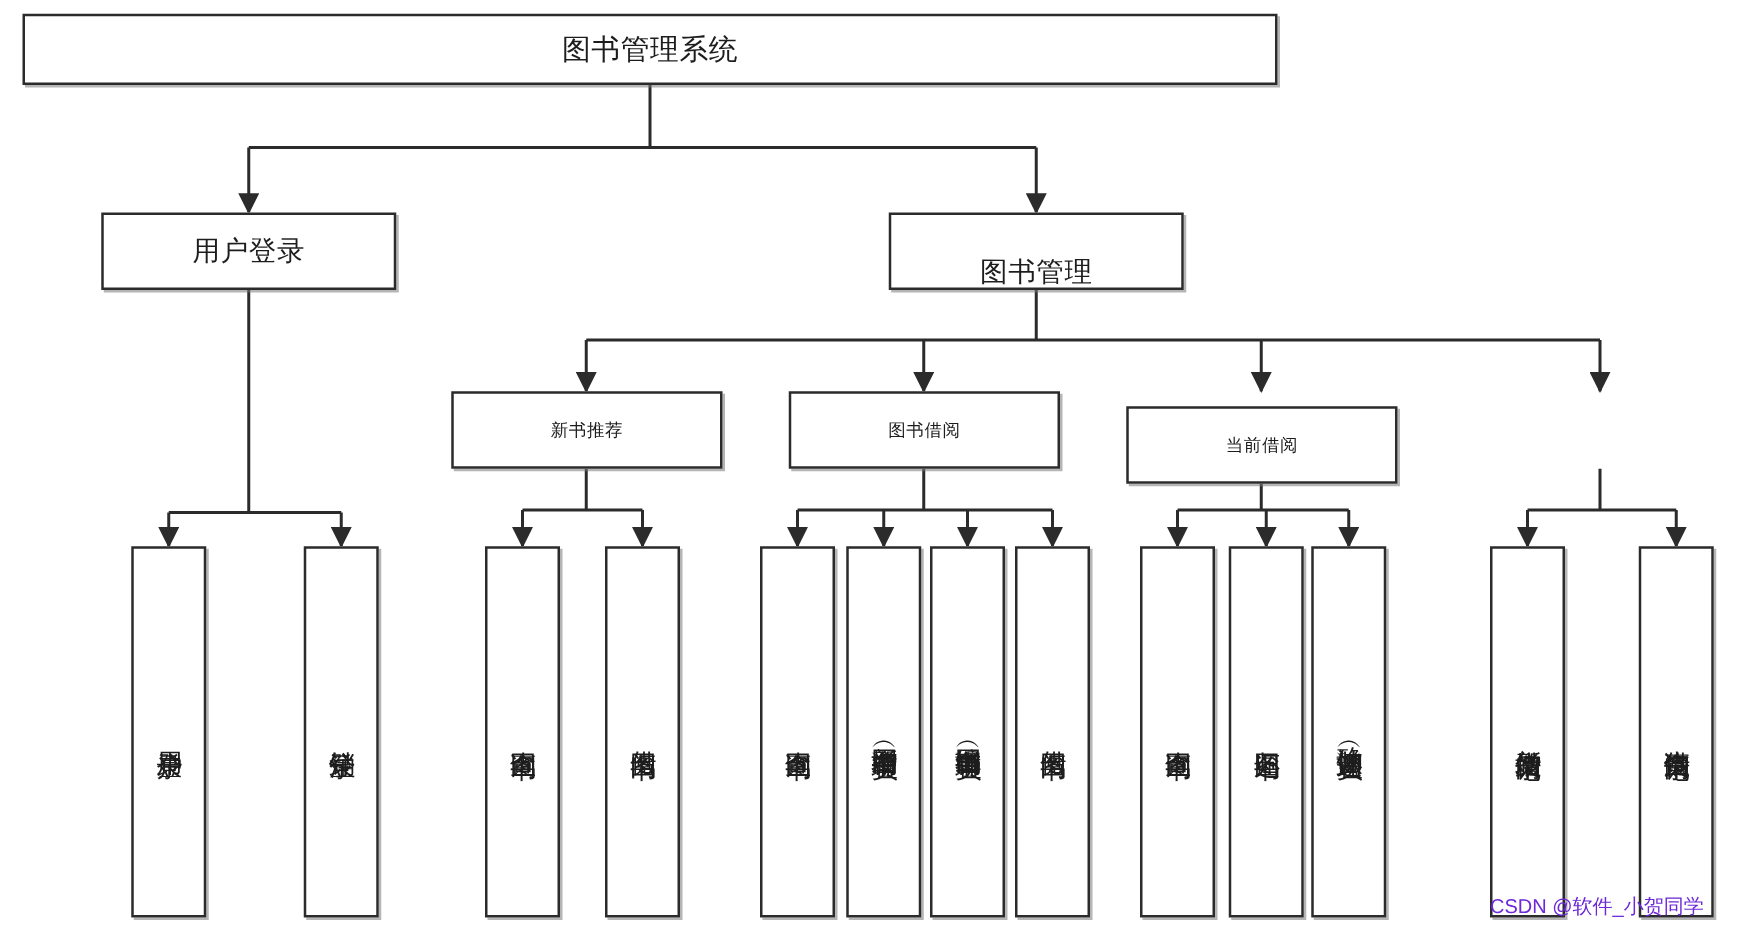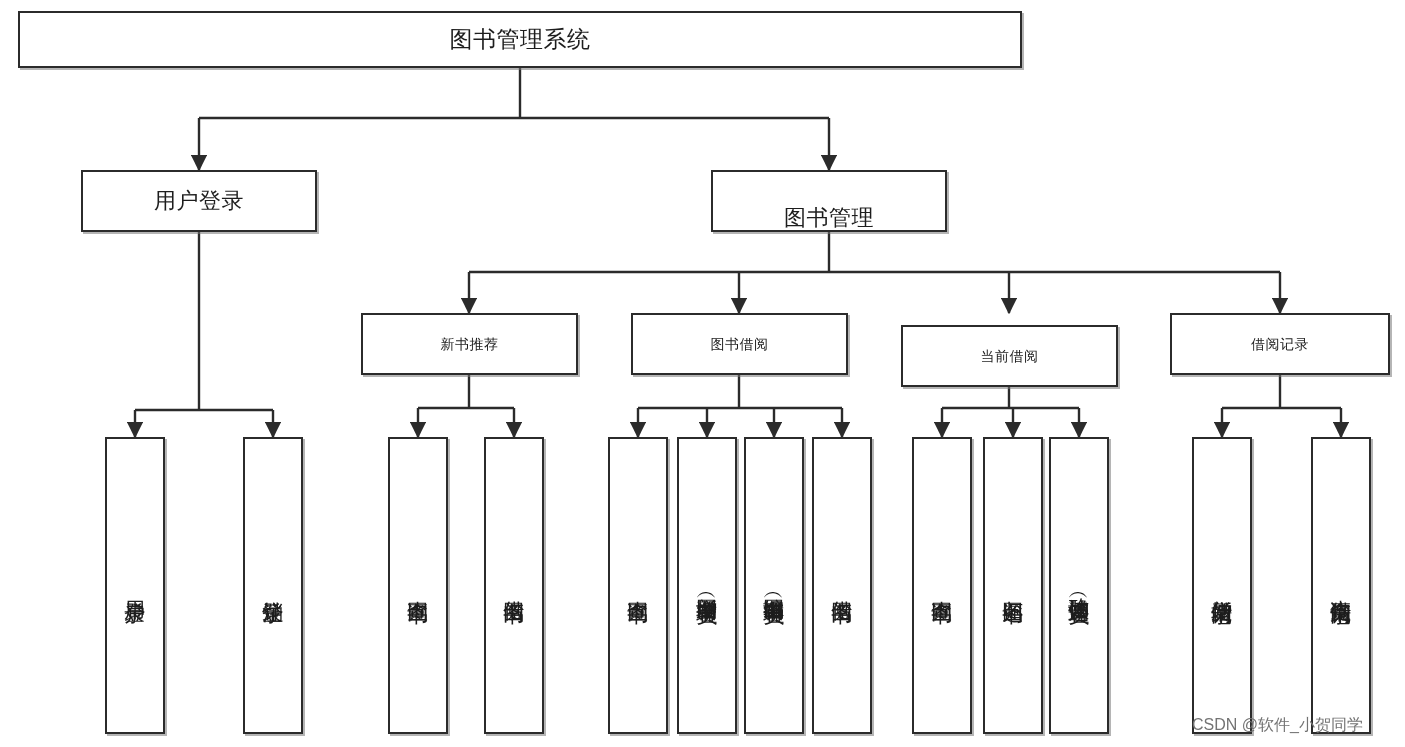--- a/index.html
+++ b/index.html
@@ -138,23 +138,20 @@
 
   <div class="node node-l2" style="left: 361px; top: 313px; width: 217px; height: 62px; border-color: rgb(43, 43, 43); background: rgb(255, 255, 255); color: rgb(29, 29, 29);">
     <span class="label">新书推荐</span>
   </div>
   <div class="node node-l2" style="left: 631px; top: 313px; width: 217px; height: 62px; border-color: rgb(43, 43, 43); background: rgb(255, 255, 255); color: rgb(29, 29, 29);">
     <span class="label">图书借阅</span>
   </div>
   <div class="node node-l2" style="left: 901px; top: 313px; width: 217px; height: 62px; border-color: rgb(43, 43, 43); background: rgb(255, 255, 255); color: rgb(29, 29, 29); margin-top: 12px;">
     <span class="label">当前借阅</span>
   </div>
-  <div class="node node-l2" style="left: 1170px; top: 313px; width: 220px; height: 62px; border-color: rgb(43, 43, 43); background: rgb(255, 255, 255); color: rgb(29, 29, 29);">
-    <span class="label">借阅记录</span>
-  </div>
 
   <div class="node node-leaf" style="left: 105px; top: 437px; width: 60px; height: 297px; border-color: rgb(43, 43, 43); background: rgb(255, 255, 255); color: rgb(29, 29, 29);">
     <span class="label">用户登录</span>
   </div>
   <div class="node node-leaf" style="left: 243px; top: 437px; width: 60px; height: 297px; border-color: rgb(43, 43, 43); background: rgb(255, 255, 255); color: rgb(29, 29, 29);">
     <span class="label">注销登录</span>
   </div>
   <div class="node node-leaf" style="left: 388px; top: 437px; width: 60px; height: 297px; border-color: rgb(43, 43, 43); background: rgb(255, 255, 255); color: rgb(29, 29, 29);">
     <span class="label">查询图书</span>
   </div>
@@ -182,15 +179,15 @@
   <div class="node node-leaf" style="left: 1049px; top: 437px; width: 60px; height: 297px; border-color: rgb(43, 43, 43); background: rgb(255, 255, 255); color: rgb(29, 29, 29);">
     <span class="label">确认归还（管理员）</span>
   </div>
   <div class="node node-leaf" style="left: 1192px; top: 437px; width: 60px; height: 297px; border-color: rgb(43, 43, 43); background: rgb(255, 255, 255); color: rgb(29, 29, 29);">
     <span class="label">新增借阅记录</span>
   </div>
   <div class="node node-leaf" style="left: 1311px; top: 437px; width: 60px; height: 297px; border-color: rgb(43, 43, 43); background: rgb(255, 255, 255); color: rgb(29, 29, 29);">
     <span class="label">查询借阅记录</span>
   </div>
 
-  <div id="watermark" style="color: #737373;">CSDN @软件_小贺同学</div>
+  <div id="watermark" style="color: #6d28d9;">CSDN @软件_小贺同学</div>
 
 </div>
 
 </body></html>

